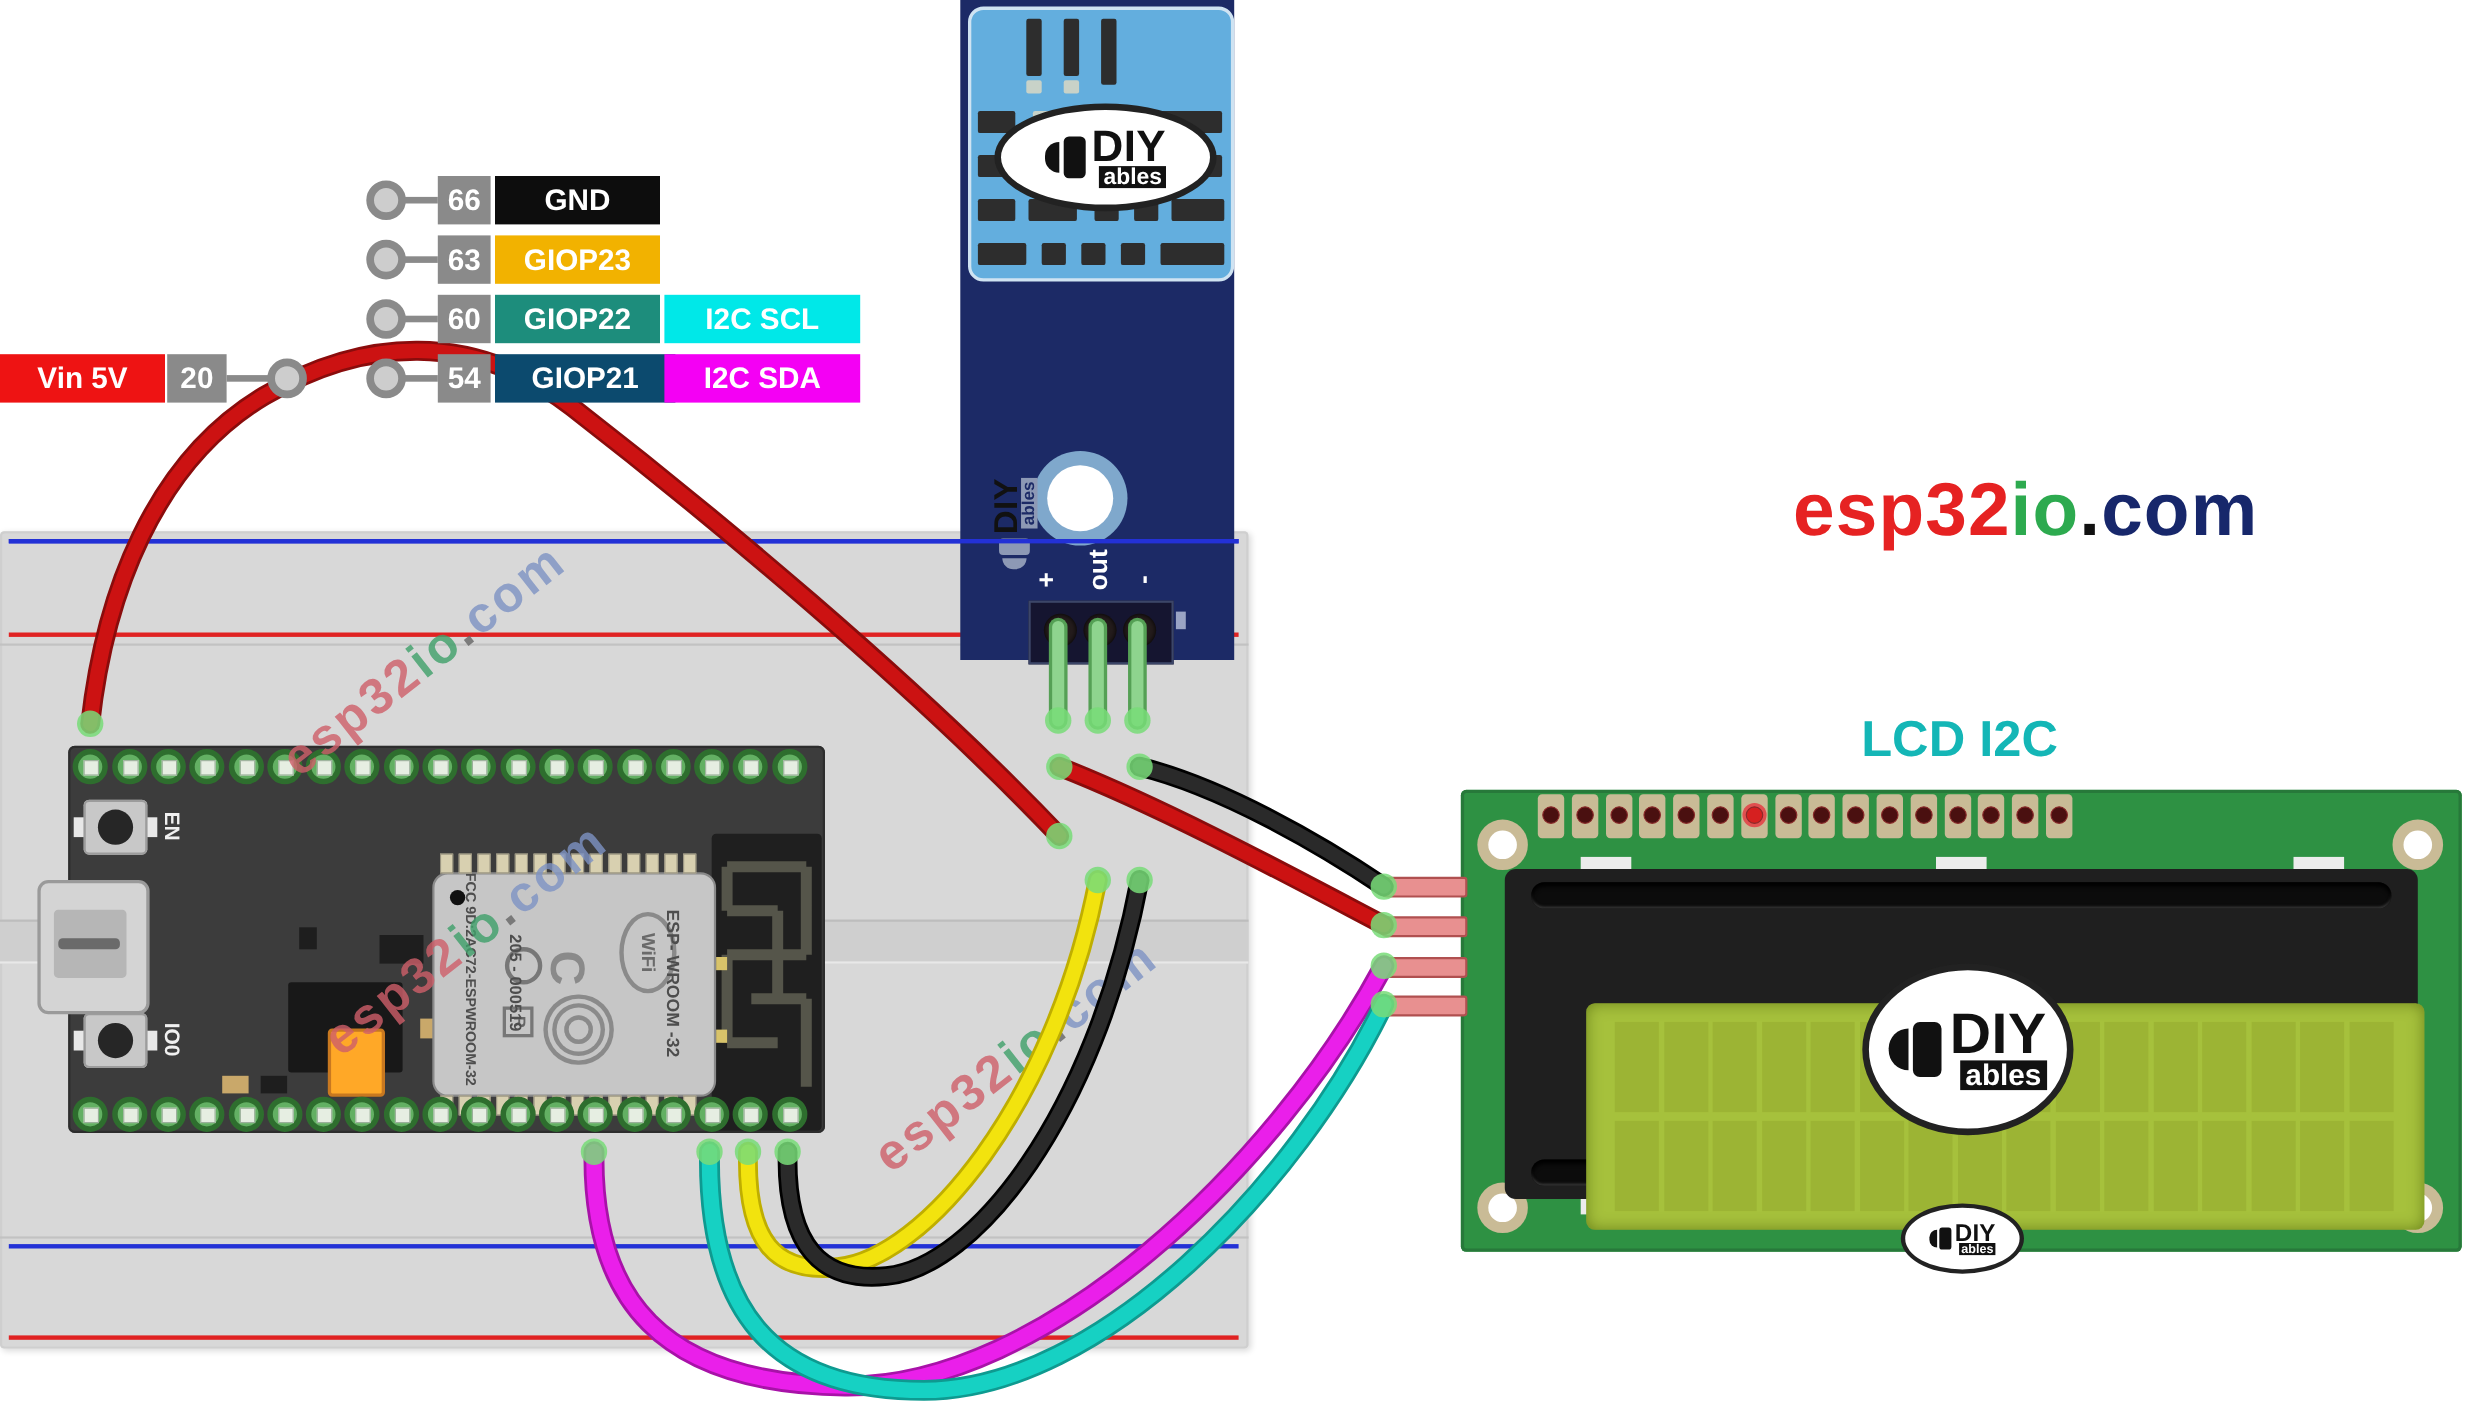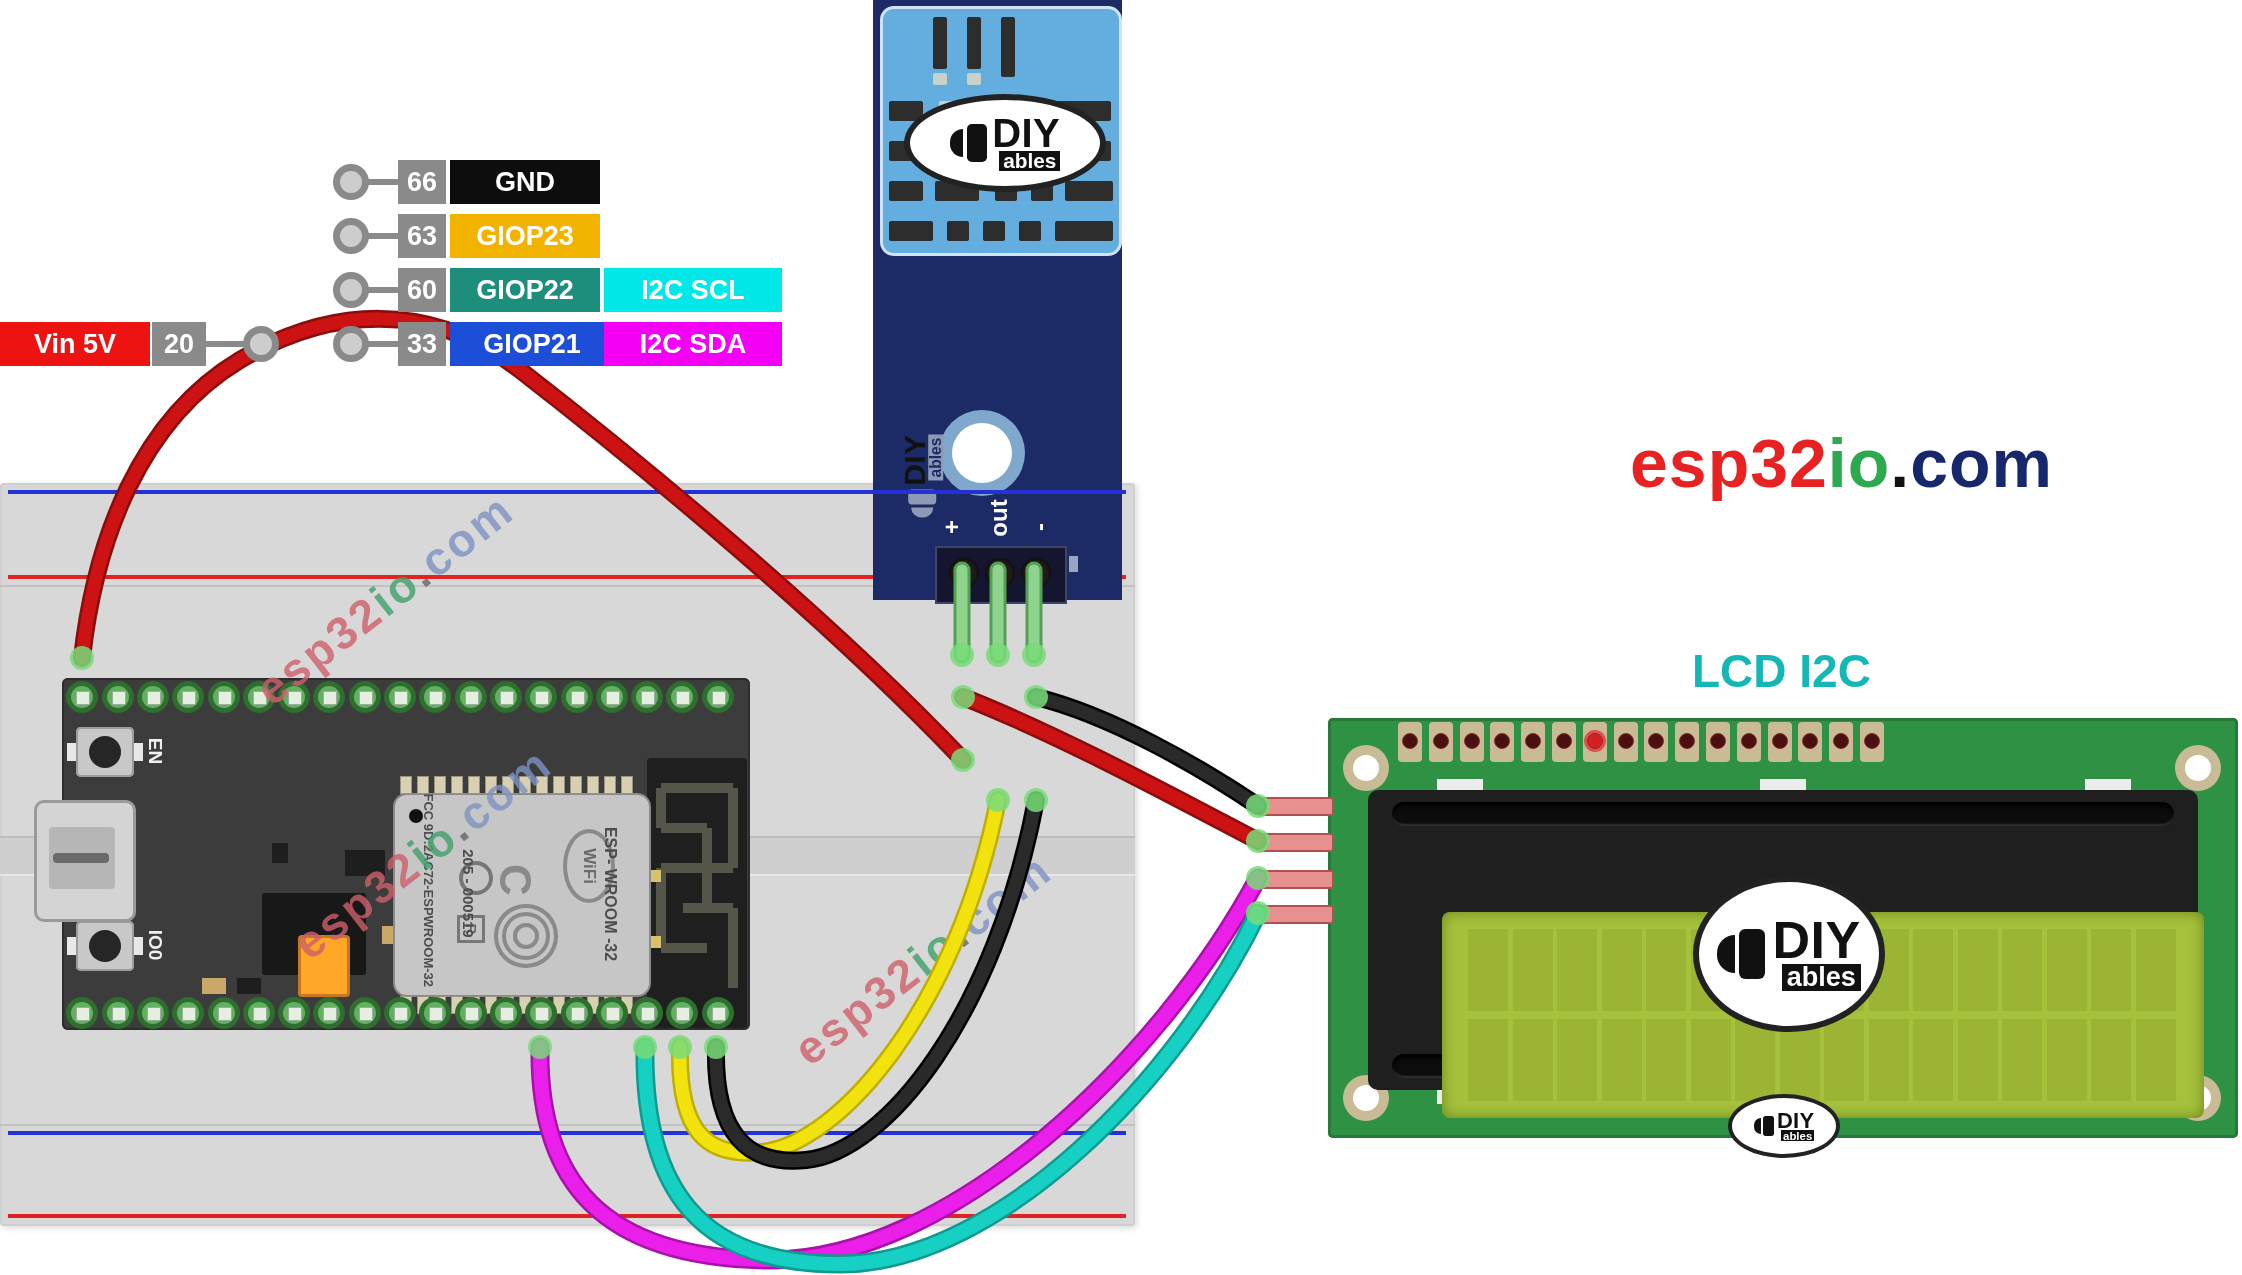--- a/index.html
+++ b/index.html
@@ -350,22 +350,22 @@
     <div class="lgbox" style="left: 398px; top: 268px; width: 48px; background: rgb(138, 138, 138);">60</div>
     <div class="lgbox" style="left: 450px; top: 268px; width: 150px; background: rgb(29, 141, 124);">GIOP22</div>
     <div class="lgbox" style="left: 604px; top: 268px; width: 178px; background: rgb(0, 232, 232);">I2C SCL</div>
 
     <div class="lgbox" style="left: 0px; top: 322px; width: 150px; background: rgb(238, 19, 19);">Vin 5V</div>
     <div class="lgbox" style="left: 152px; top: 322px; width: 54px; background: rgb(138, 138, 138);">20</div>
     <div class="lgline" style="left:206px;top:341px;width:38px"></div>
     <div class="lgcircle" style="left:243px;top:326px"></div>
     <div class="lgcircle" style="left:333px;top:326px"></div>
     <div class="lgline" style="left:367px;top:341px;width:31px"></div>
-    <div class="lgbox" style="left: 398px; top: 322px; width: 48px; background: rgb(138, 138, 138);">33</div>
-    <div class="lgbox" style="left: 450px; top: 322px; width: 164px; background: #1d4ed8;">GIOP21</div>
+    <div class="lgbox" style="left: 398px; top: 322px; width: 48px; background: rgb(138, 138, 138);">54</div>
+    <div class="lgbox" style="left: 450px; top: 322px; width: 164px; background: #0c4a6e;">GIOP21</div>
     <div class="lgbox" style="left: 604px; top: 322px; width: 178px; background: rgb(244, 0, 244);">I2C SDA</div>
   </div>
 
   <div class="sectiontitle" style="left: 1692px; top: 644px; color: rgb(20, 182, 182);">LCD I2C</div>
   <div id="sitelogo"><span style="color: rgb(230, 34, 34);">esp32</span><span style="color: rgb(45, 170, 79);">io</span><span style="color: rgb(17, 17, 17);">.</span><span style="color: rgb(23, 39, 107);">com</span></div>
 
   <div class="wm" style="left:262px;top:668px"><span style="color: rgb(207, 95, 106);">esp32</span><span style="color: rgb(63, 160, 106);">io</span><span style="color: rgb(102, 102, 102);">.</span><span style="color: rgb(126, 147, 196);">com</span></div>
   <div class="wm" style="left:300px;top:922px"><span style="color: rgb(207, 95, 106);">esp32</span><span style="color: rgb(63, 160, 106);">io</span><span style="color: rgb(102, 102, 102);">.</span><span style="color: rgb(126, 147, 196);">com</span></div>
   <div class="wm" style="left:800px;top:1028px"><span style="color: rgb(207, 95, 106);">esp32</span><span style="color: rgb(63, 160, 106);">io</span><span style="color: rgb(102, 102, 102);">.</span><span style="color: rgb(126, 147, 196);">com</span></div>
 

